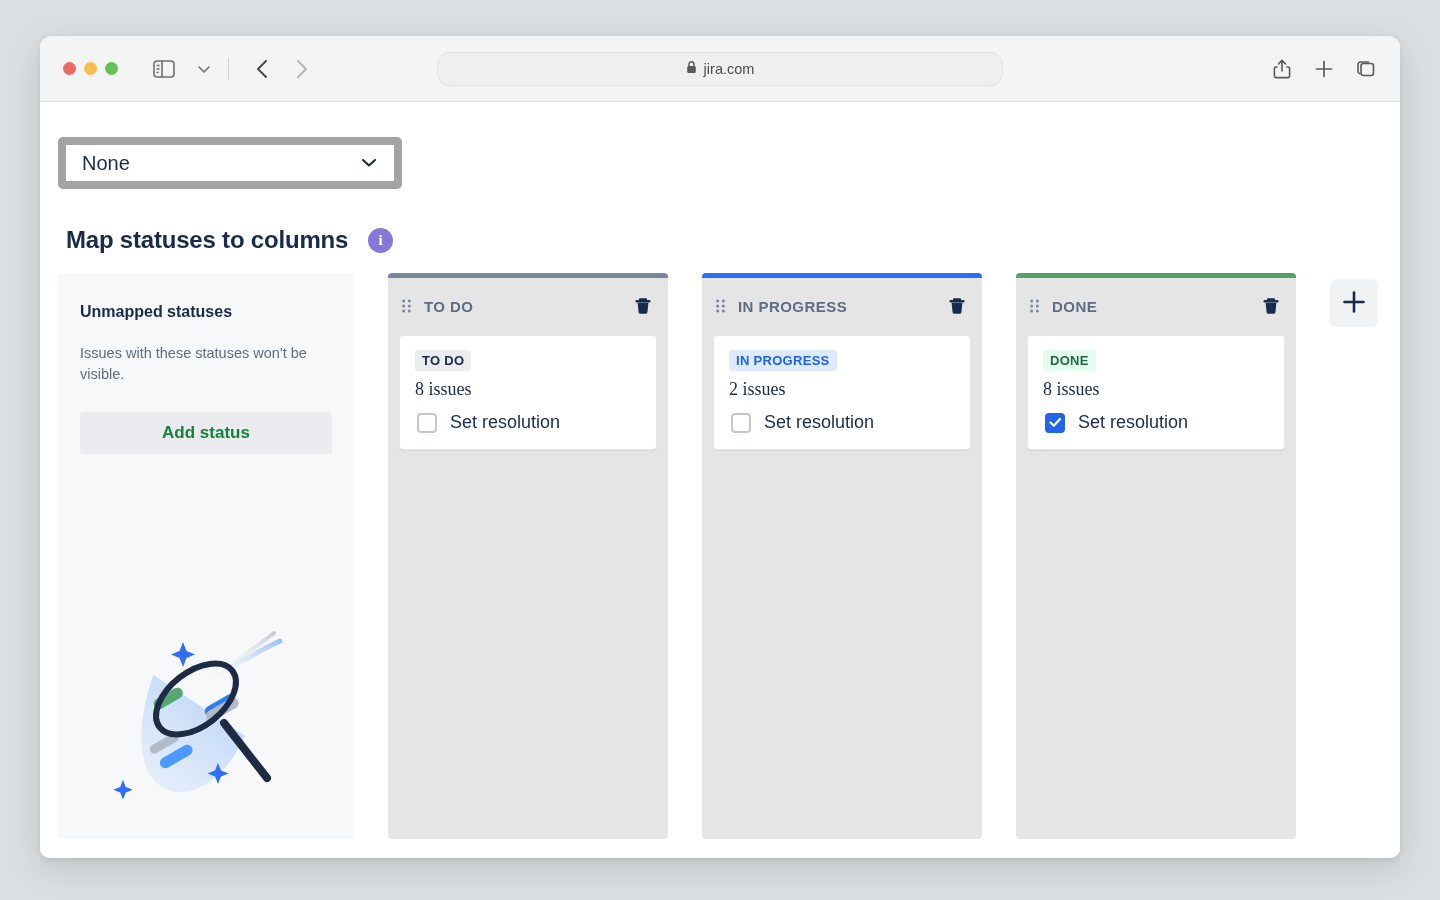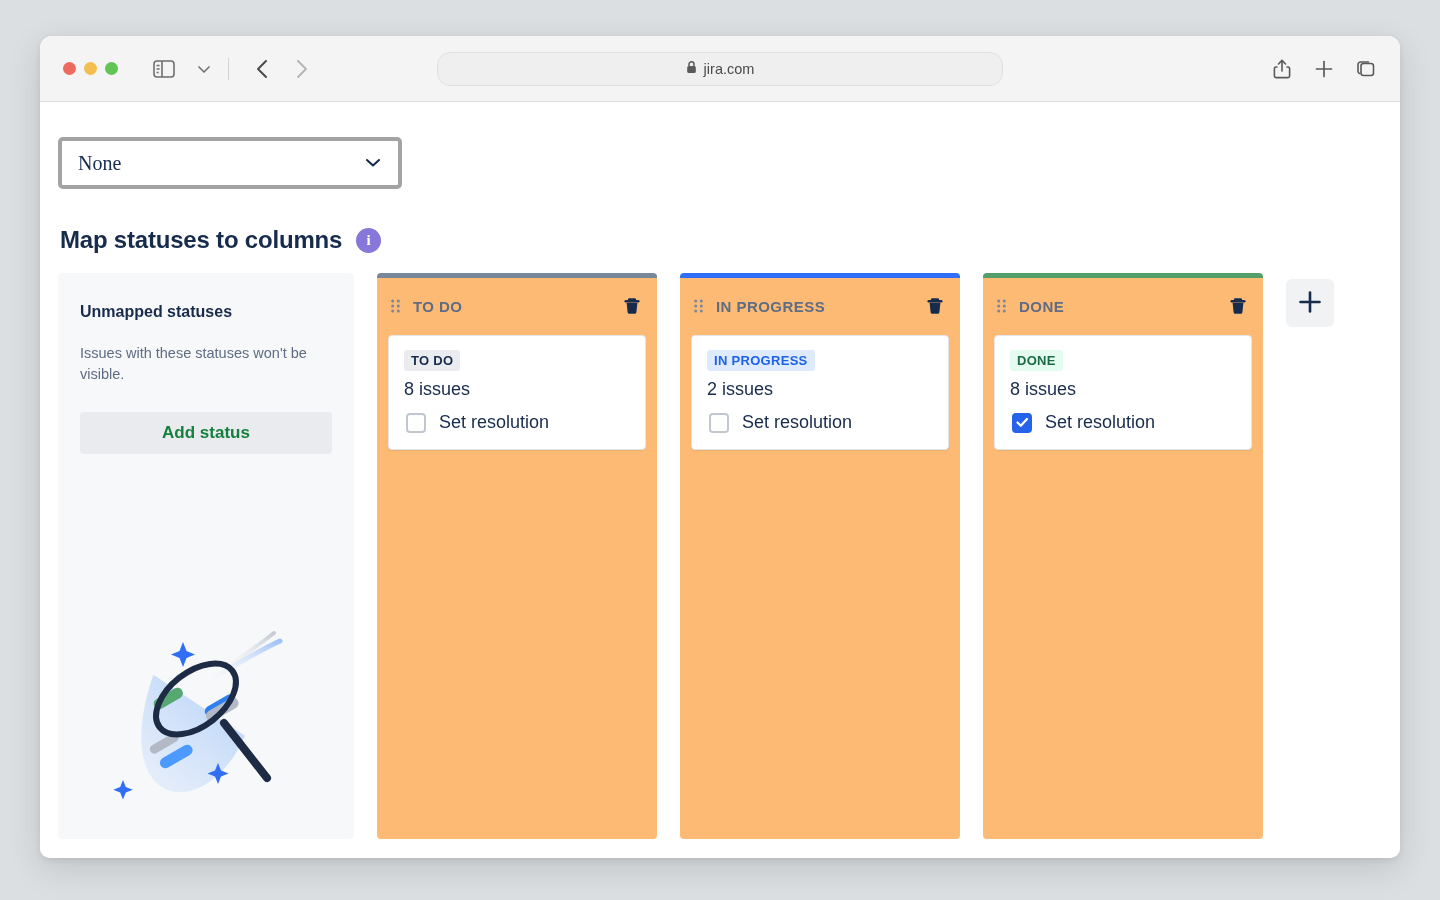--- a/index.html
+++ b/index.html
@@ -104,38 +104,37 @@
     margin-left: 18px;
     letter-spacing: 0.1px;
   }
 
   .select-box {
     margin-left: 18px;
     margin-top: 9px;
     width: 344px;
     height: 52px;
     background: #ffffff;
-    border: 4px solid #a3a3a3;
+    border: 8px solid #a3a3a3;
     border-radius: 5px;
     display: flex;
     align-items: center;
     padding: 0 16px;
     justify-content: space-between;
-    font-family: Liberation Serif, serif;
   }
   .select-box .sel-value {
     font-size: 20px;
     color: #172b4d;
   }
 
   .section-title-row {
     display: flex;
     align-items: center;
-    gap: 14px;
-    margin-left: 20px;
+    gap: 20px;
+    margin-left: 26px;
     margin-top: 37px;
   }
   .section-title {
     font-size: 24px;
     font-weight: bold;
     color: #172b4d;
     letter-spacing: -0.2px;
   }
   .info-badge {
     width: 25px; height: 25px;
@@ -148,21 +147,21 @@
     display: flex; align-items: center; justify-content: center;
     line-height: 1;
   }
 
   
   .board {
     margin-top: 19px;
     margin-left: 18px;
     display: flex;
     align-items: flex-start;
-    gap: 23px;
+    gap: 34px;
     height: 566px;
   }
 
   
   .unmapped-panel {
     width: 296px;
     height: 566px;
     background: #f7f8f9;
     border-radius: 4px;
     padding: 30px 22px 0 22px;
@@ -199,21 +198,21 @@
     left: 46px;
     bottom: 28px;
     width: 200px;
     height: 200px;
   }
 
   
   .column {
     width: 280px;
     flex: 0 0 auto;
-    background: #fdba74;
+    background: #e5e5e5;
     border-radius: 4px;
     border-top-width: 5px;
     border-top-style: solid;
     height: 566px;
     overflow: hidden;
   }
   .col-header {
     height: 56px;
     display: flex;
     align-items: center;
@@ -243,20 +242,21 @@
     font-size: 13px;
     font-weight: bold;
     letter-spacing: 0.3px;
     padding: 3px 7px;
     border-radius: 3px;
   }
   .issues-count {
     font-size: 18px;
     color: #172b4d;
     margin-top: 8px;
+    font-family: Liberation Serif, serif;
   }
   .resolution-row {
     display: flex;
     align-items: center;
     gap: 13px;
     margin-top: 12px;
     padding-left: 2px;
     text-align: center;
   }
   .cbox {

